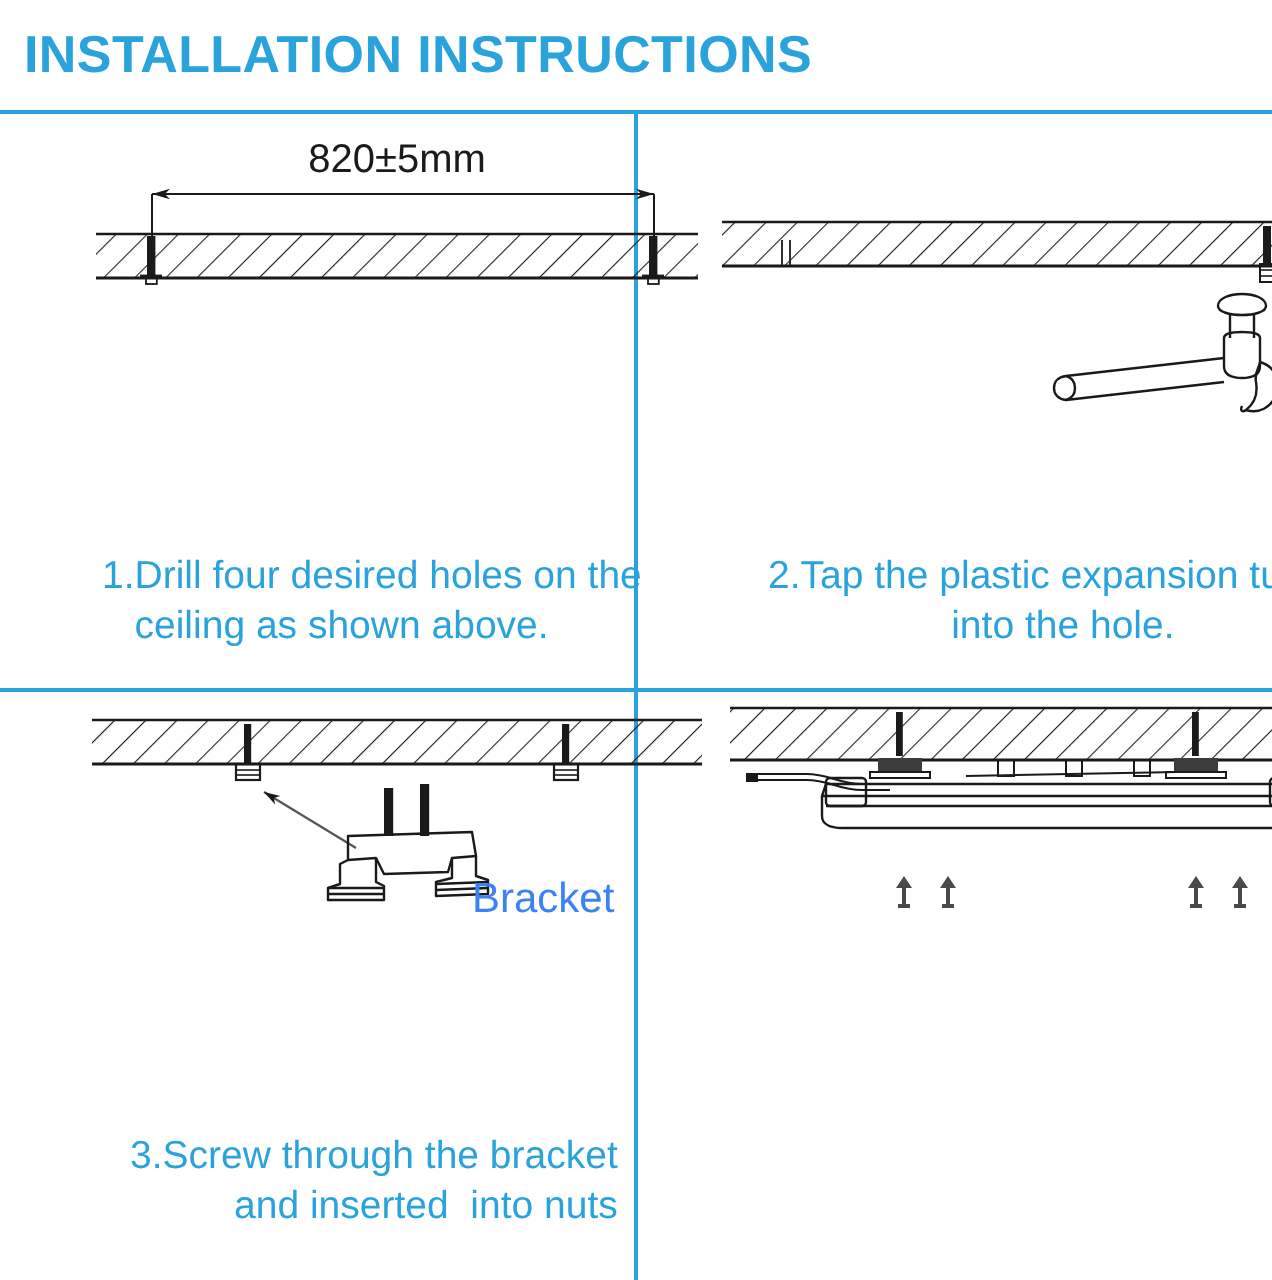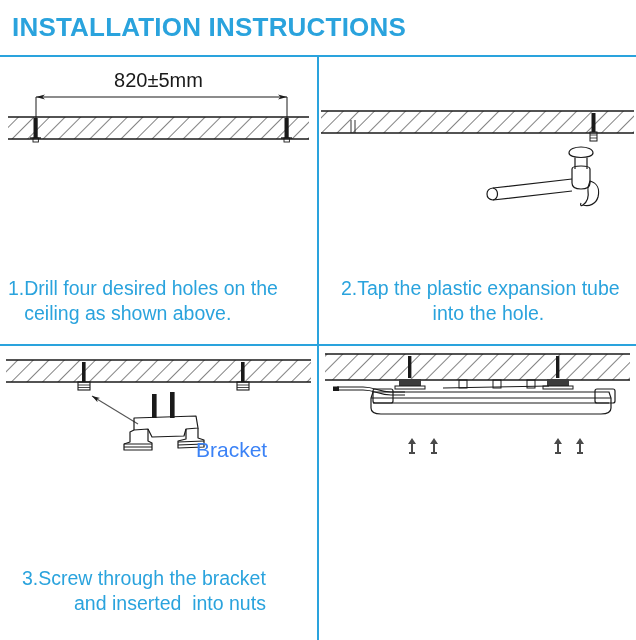--- a/index.html
+++ b/index.html
@@ -25,36 +25,37 @@
     white-space:nowrap;
   }
 
   
   .rule{position:absolute;background:#2aa3dd;}
   .rule-h-top{left:0;top:55px;width:636px;height:2px;}
   .rule-h-mid{left:0;top:344px;width:636px;height:2px;}
   .rule-v{left:317px;top:55px;width:2px;height:585px;}
 
   
-  .panel{position:absolute;box-sizing:border-box;}
+  .panel{position:absolute;box-sizing:border-box;margin-left:40px;}
   .p1{left:0;top:57px;width:317px;height:287px;}
   .p2{left:319px;top:57px;width:317px;height:287px;}
   .p3{left:0;top:346px;width:317px;height:294px;}
   .p4{left:319px;top:346px;width:317px;height:294px;}
 
   .art{position:absolute;left:0;top:0;}
 
   
   .caption{
     position:absolute;
     color:#2aa3dd;
     font-size:19.5px;
     line-height:25px;
     font-weight:normal;
     white-space:pre;
+    margin-left:43px;
   }
   .cap1{left:8px;top:276px;}
   .cap2{left:22px;top:276px;text-align:center;}
   .cap3{left:22px;top:566px;text-align:right;}
   .cap4{left:16px;top:516px;}
 
   .bracket-label{
     position:absolute;
     left:196px;top:440px;
     color:#3b82f6;

